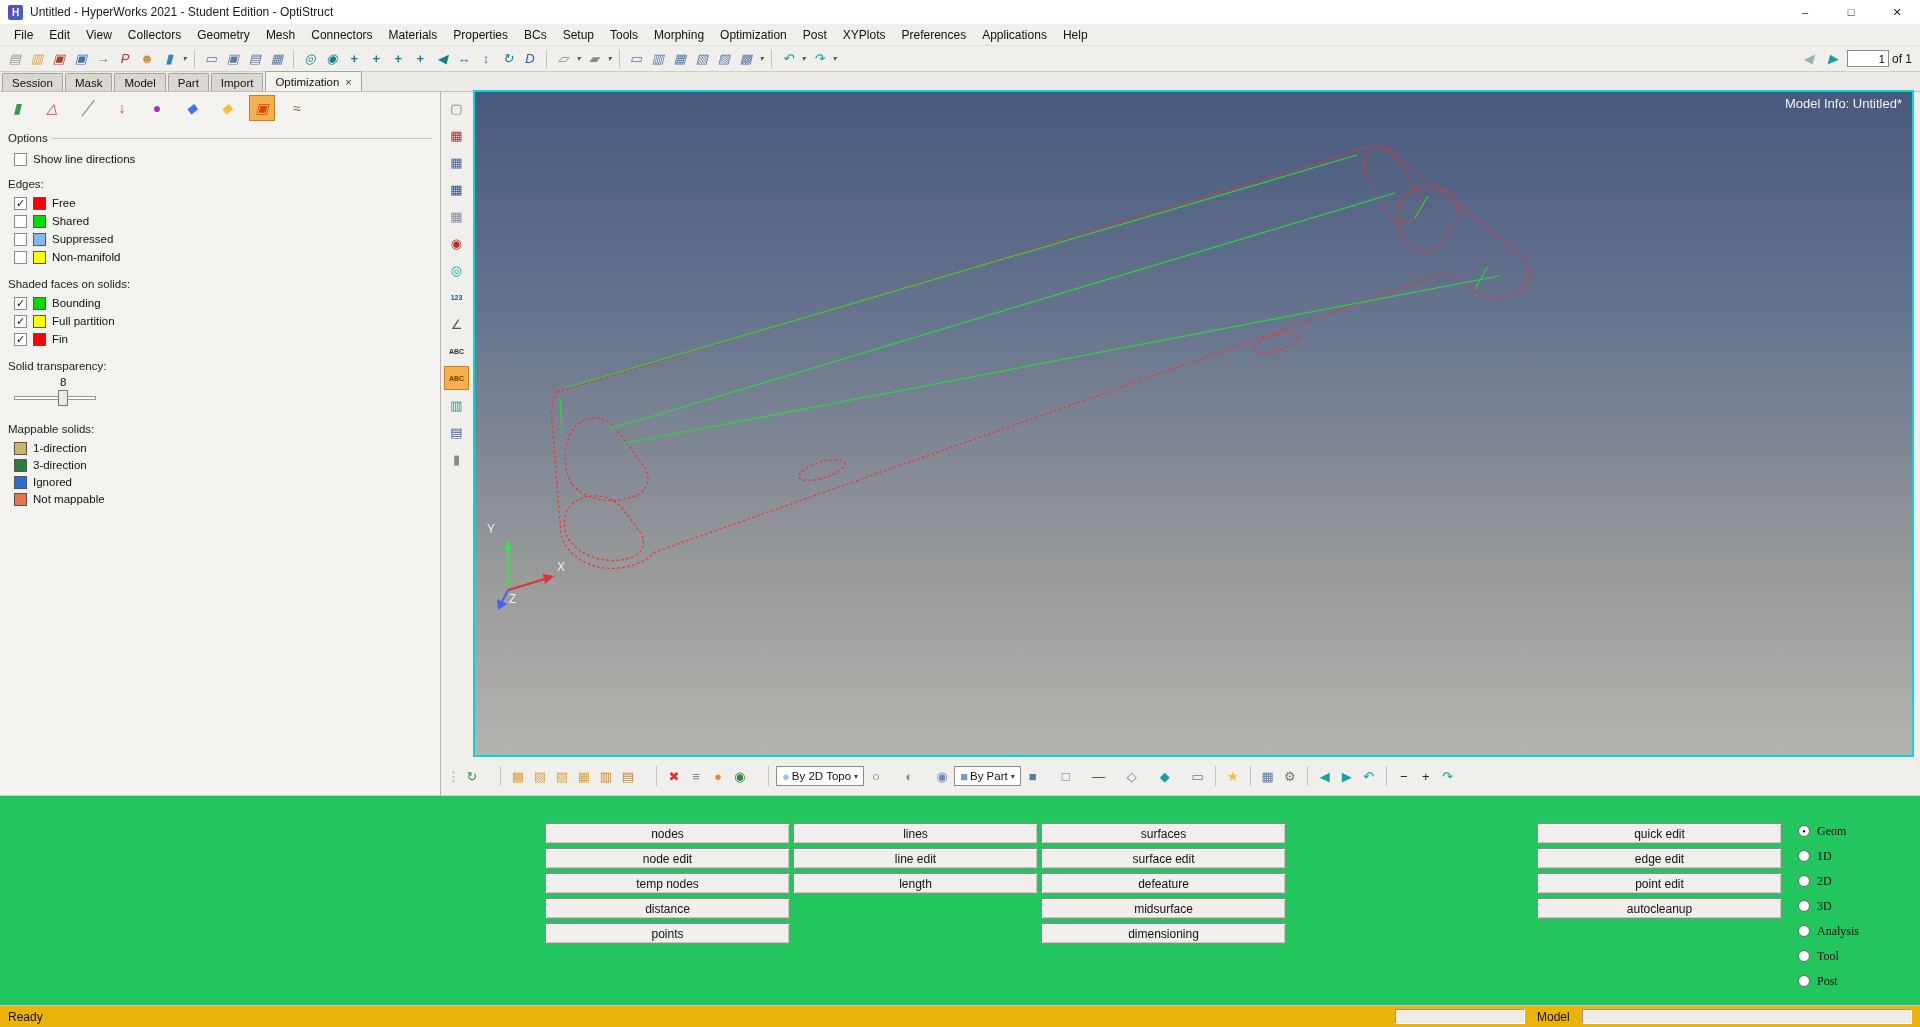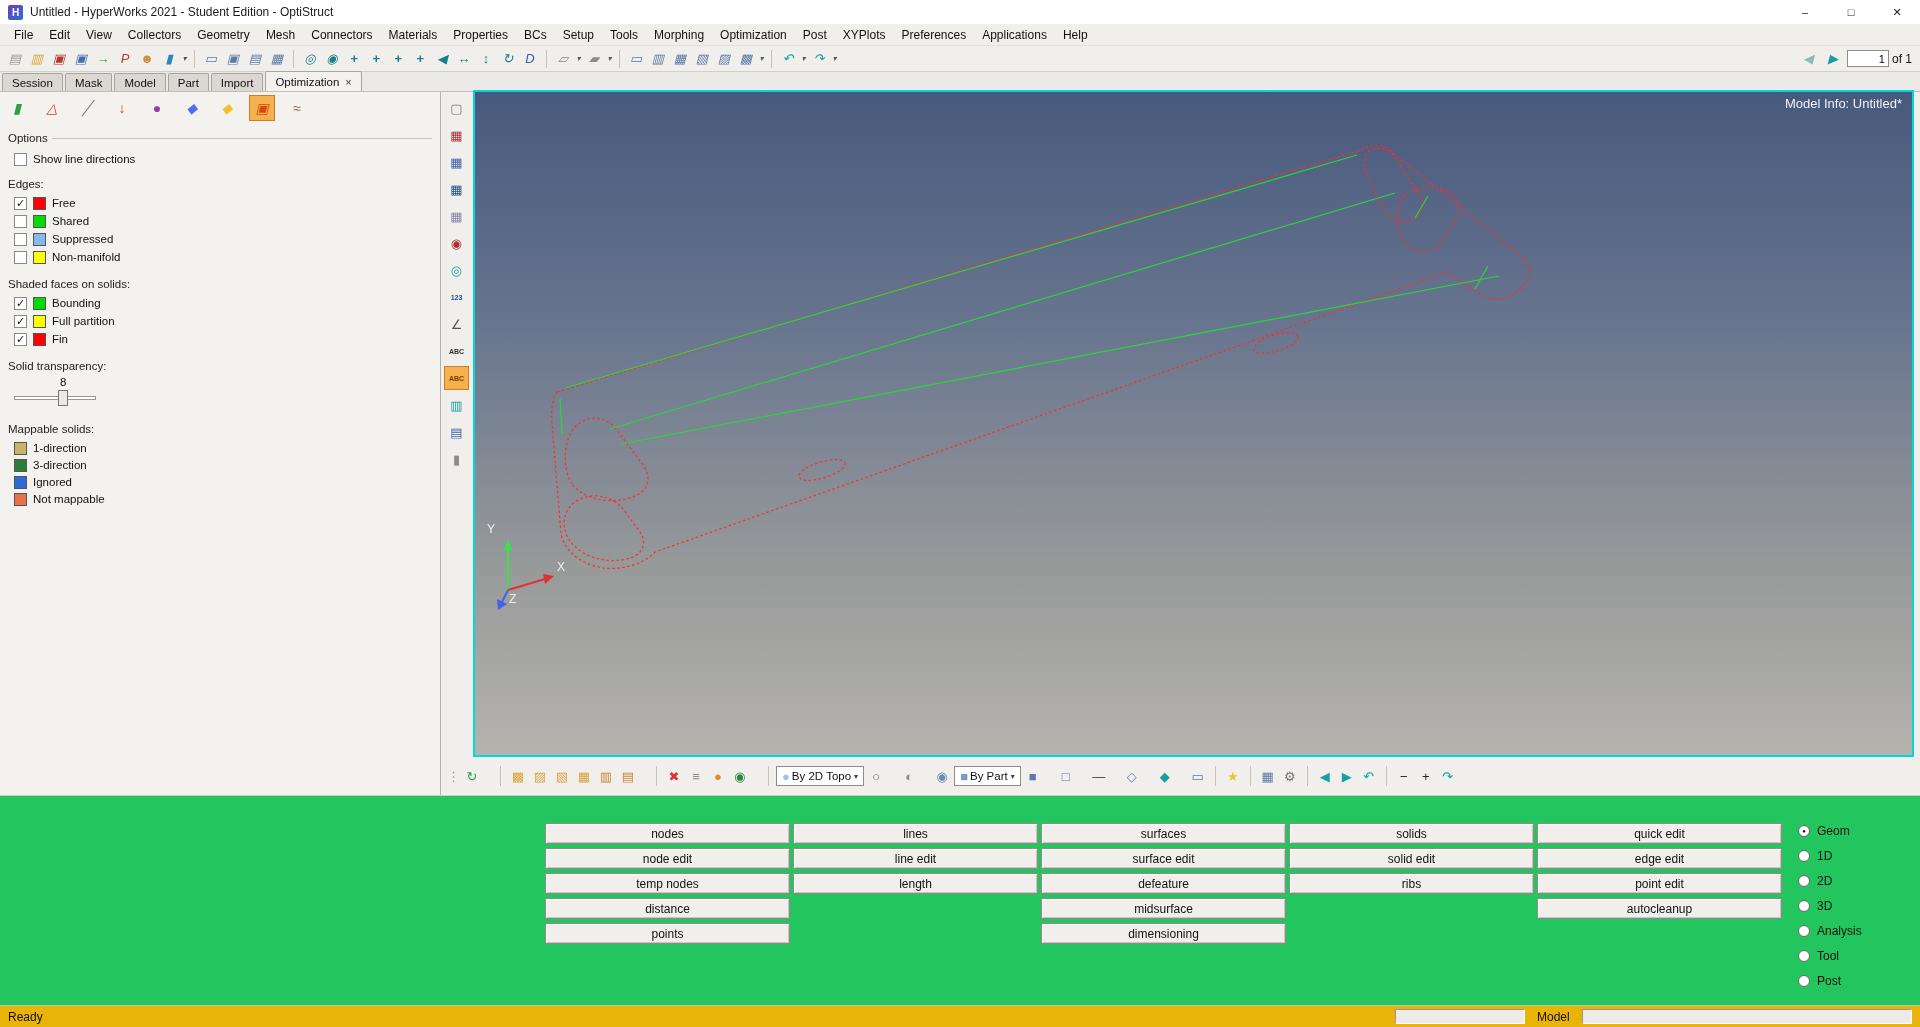--- a/index.html
+++ b/index.html
@@ -89,21 +89,21 @@
   .vt-item.caret{min-width:9px;}
   .vt-item.sep{width:1px;min-width:1px;height:20px;background:#c6c3be;margin:0 5px;}
   .vt-item.handle{color:#9a9a9a;min-width:10px;}
   .vt-item.combo{background:#fff;border:1px solid #8f8c88;height:20px;padding:0 5px;box-sizing:border-box;}
 
   
   .bottom-panel{left:0;top:795px;width:1920px;height:210px;background:#22c55e;border-top:1px solid #cfccc7;box-sizing:border-box;}
   .pcol{position:absolute;top:27px;width:245px;display:flex;flex-direction:column;gap:4px;}
   .pbtn{height:21px;background:#f1efeb;border:1px solid #8f8c88;box-shadow:inset 1px 1px 0 #ffffff,inset -1px -1px 0 #c9c6c1;
         font:12px "Liberation Sans",sans-serif;color:#111;padding:0;}
-  .mode-row{position:absolute;left:1798px;display:flex;align-items:center;gap:7px;height:14px;font-size:12px;}
+  .mode-row{position:absolute;left:1798px;display:flex;align-items:center;gap:7px;height:14px;font-size:12px;font-family:Liberation Serif, serif;}
   .radio{width:12px;height:12px;border-radius:50%;background:#fff;border:1px solid #666;box-sizing:border-box;
          display:flex;align-items:center;justify-content:center;flex:none;}
   .radio i{font-style:normal;font-size:6px;line-height:6px;color:#111;}
 
   
   .statusbar{left:0;top:1005px;width:1920px;height:22px;background:#eab308;border-top:1px solid #c6c3be;box-sizing:border-box;}
   .status-text{position:absolute;left:8px;top:4px;font-size:12px;}
   .status-field{position:absolute;top:3px;height:15px;background:#eeece8;border:1px solid;border-color:#9a9791 #fff #fff #9a9791;box-sizing:border-box;}
   .model-label{position:absolute;top:4px;font-size:12px;}
 </style>
@@ -816,26 +816,20 @@
         <button class="pbtn">defeature</button>
         <button class="pbtn">midsurface</button>
         <button class="pbtn">dimensioning</button>
       </div>
     <div class="pcol" style="left:793px">
 
     <button class="pbtn">lines</button>
         <button class="pbtn">line edit</button>
         <button class="pbtn">length</button>
       </div>
-    <div class="pcol" style="left:1289px">
-
-    <button class="pbtn">solids</button>
-        <button class="pbtn">solid edit</button>
-        <button class="pbtn">ribs</button>
-      </div>
     <div class="pcol" style="left:1537px">
 
     <button class="pbtn">quick edit</button>
         <button class="pbtn">edge edit</button>
         <button class="pbtn">point edit</button>
         <button class="pbtn">autocleanup</button>
       </div>
   </div>
 
   <div class="mode-row" style="top:824px">

